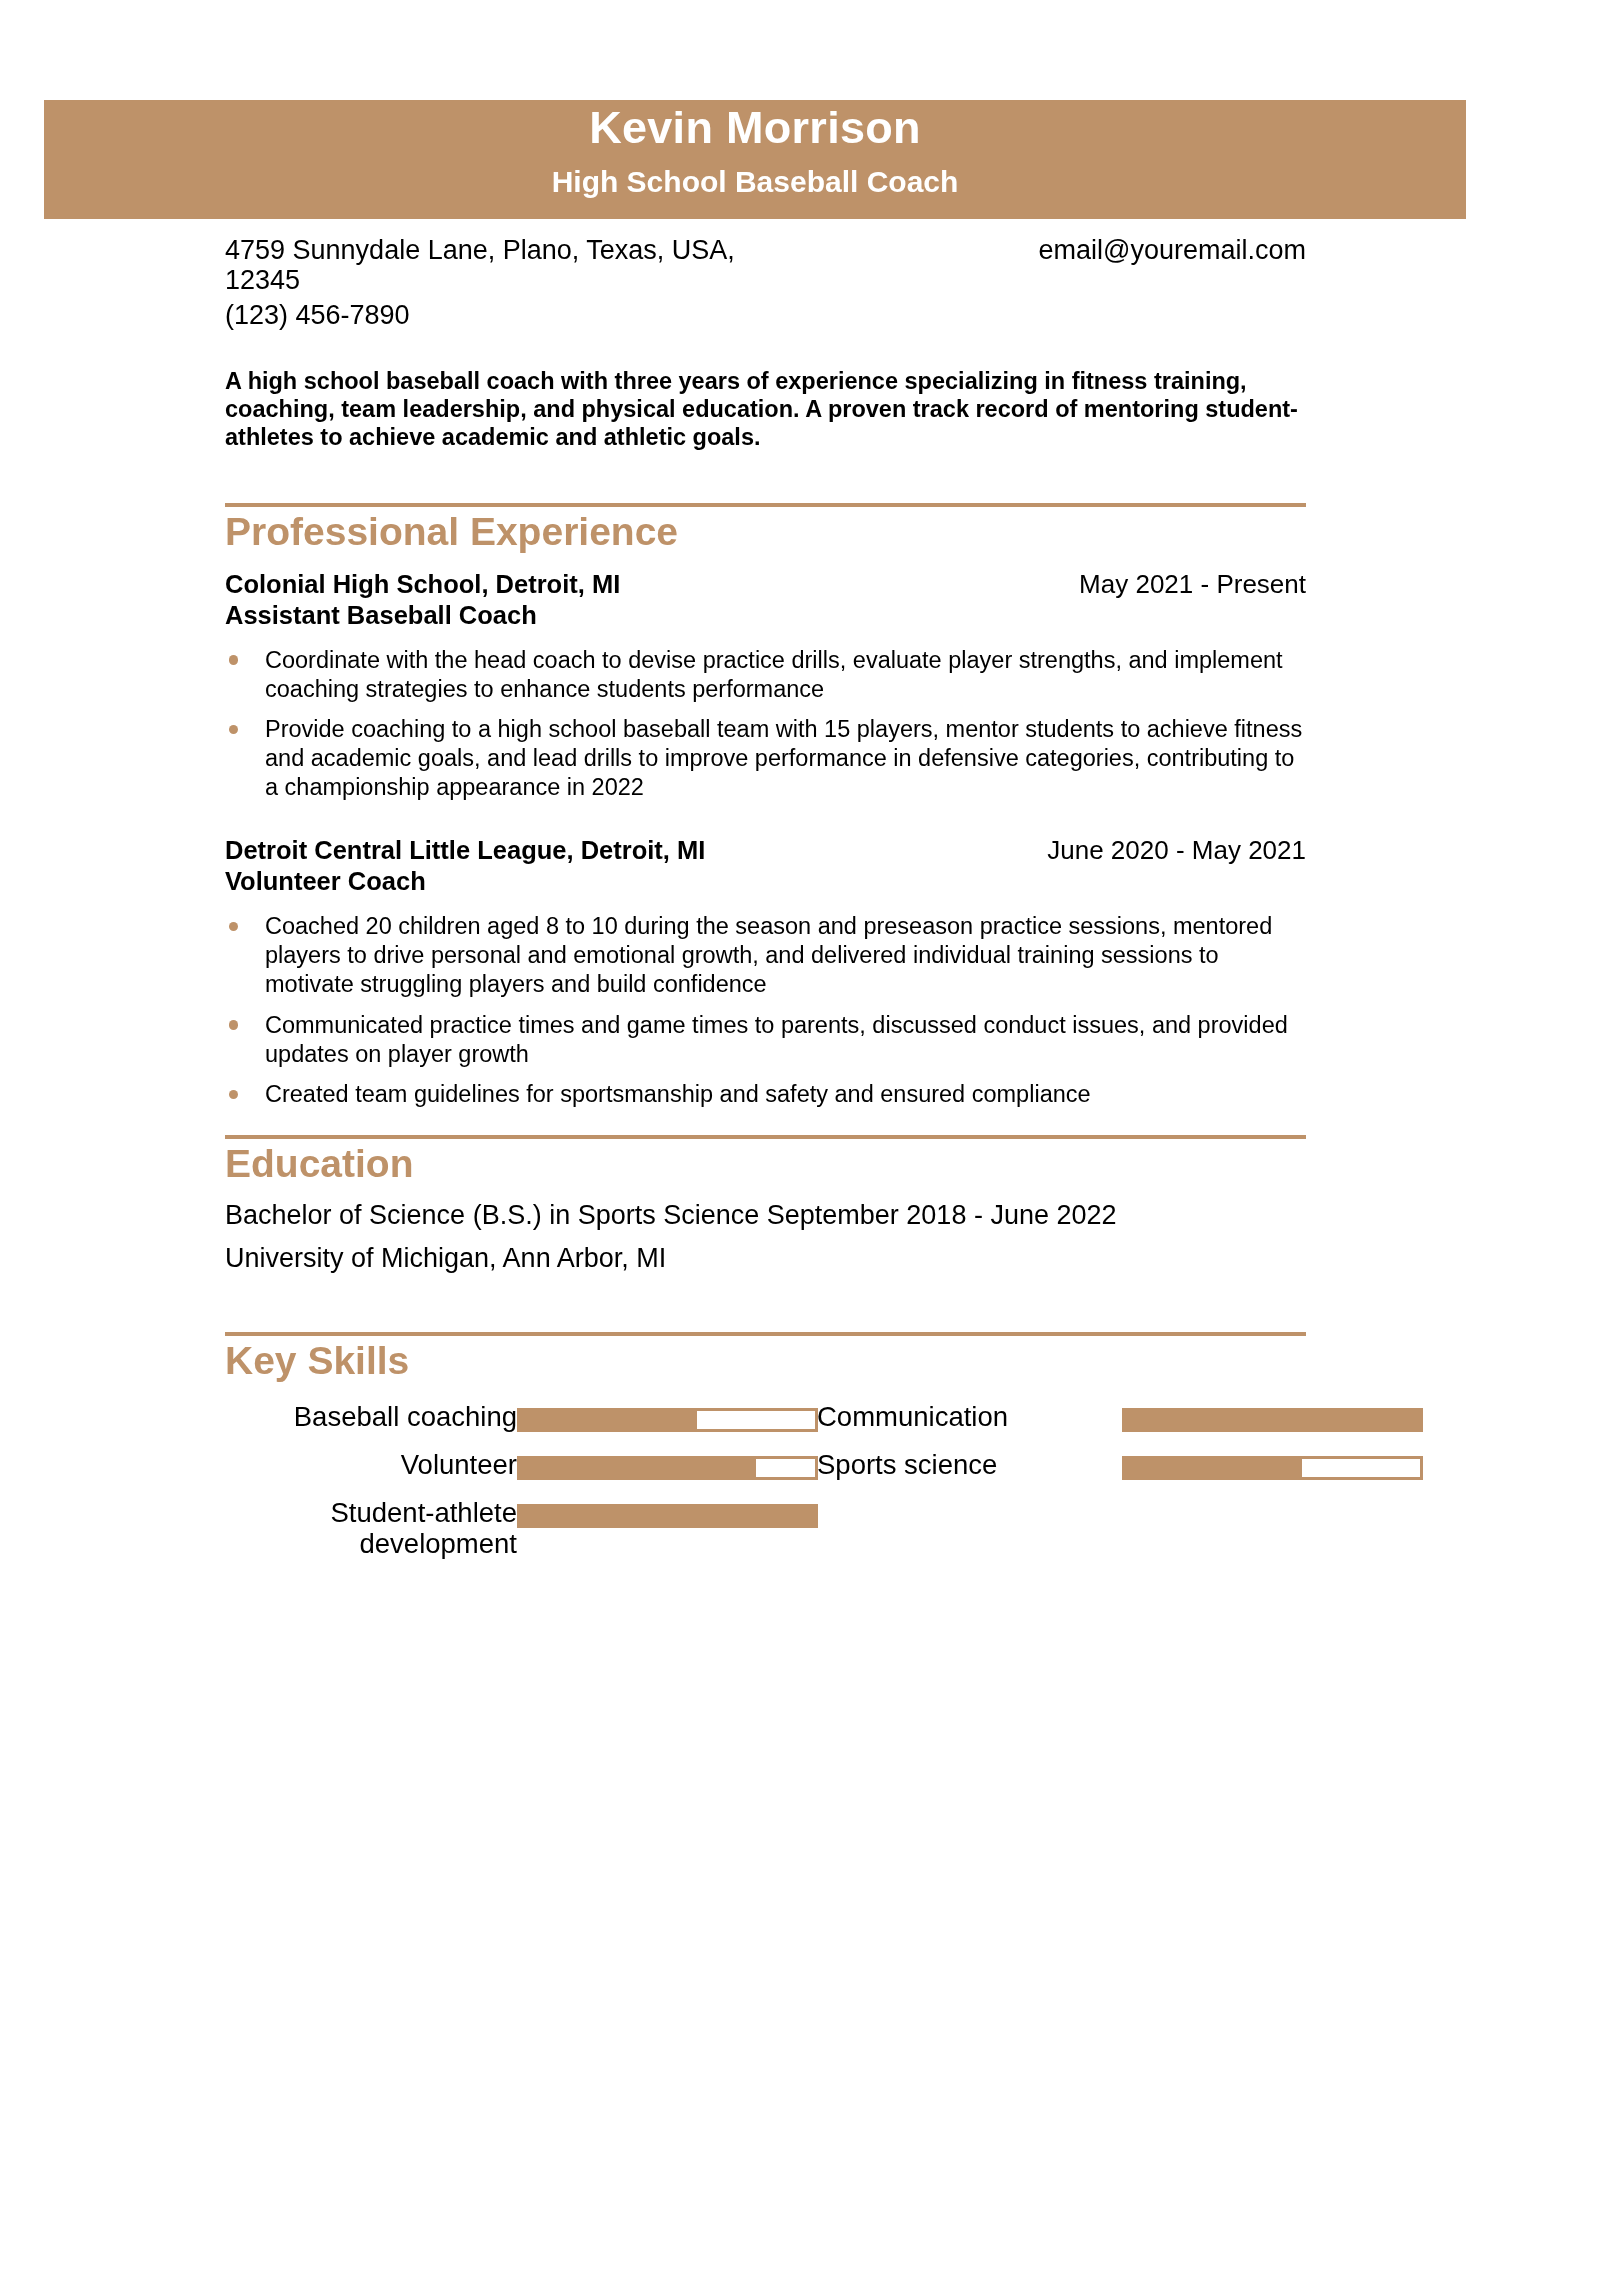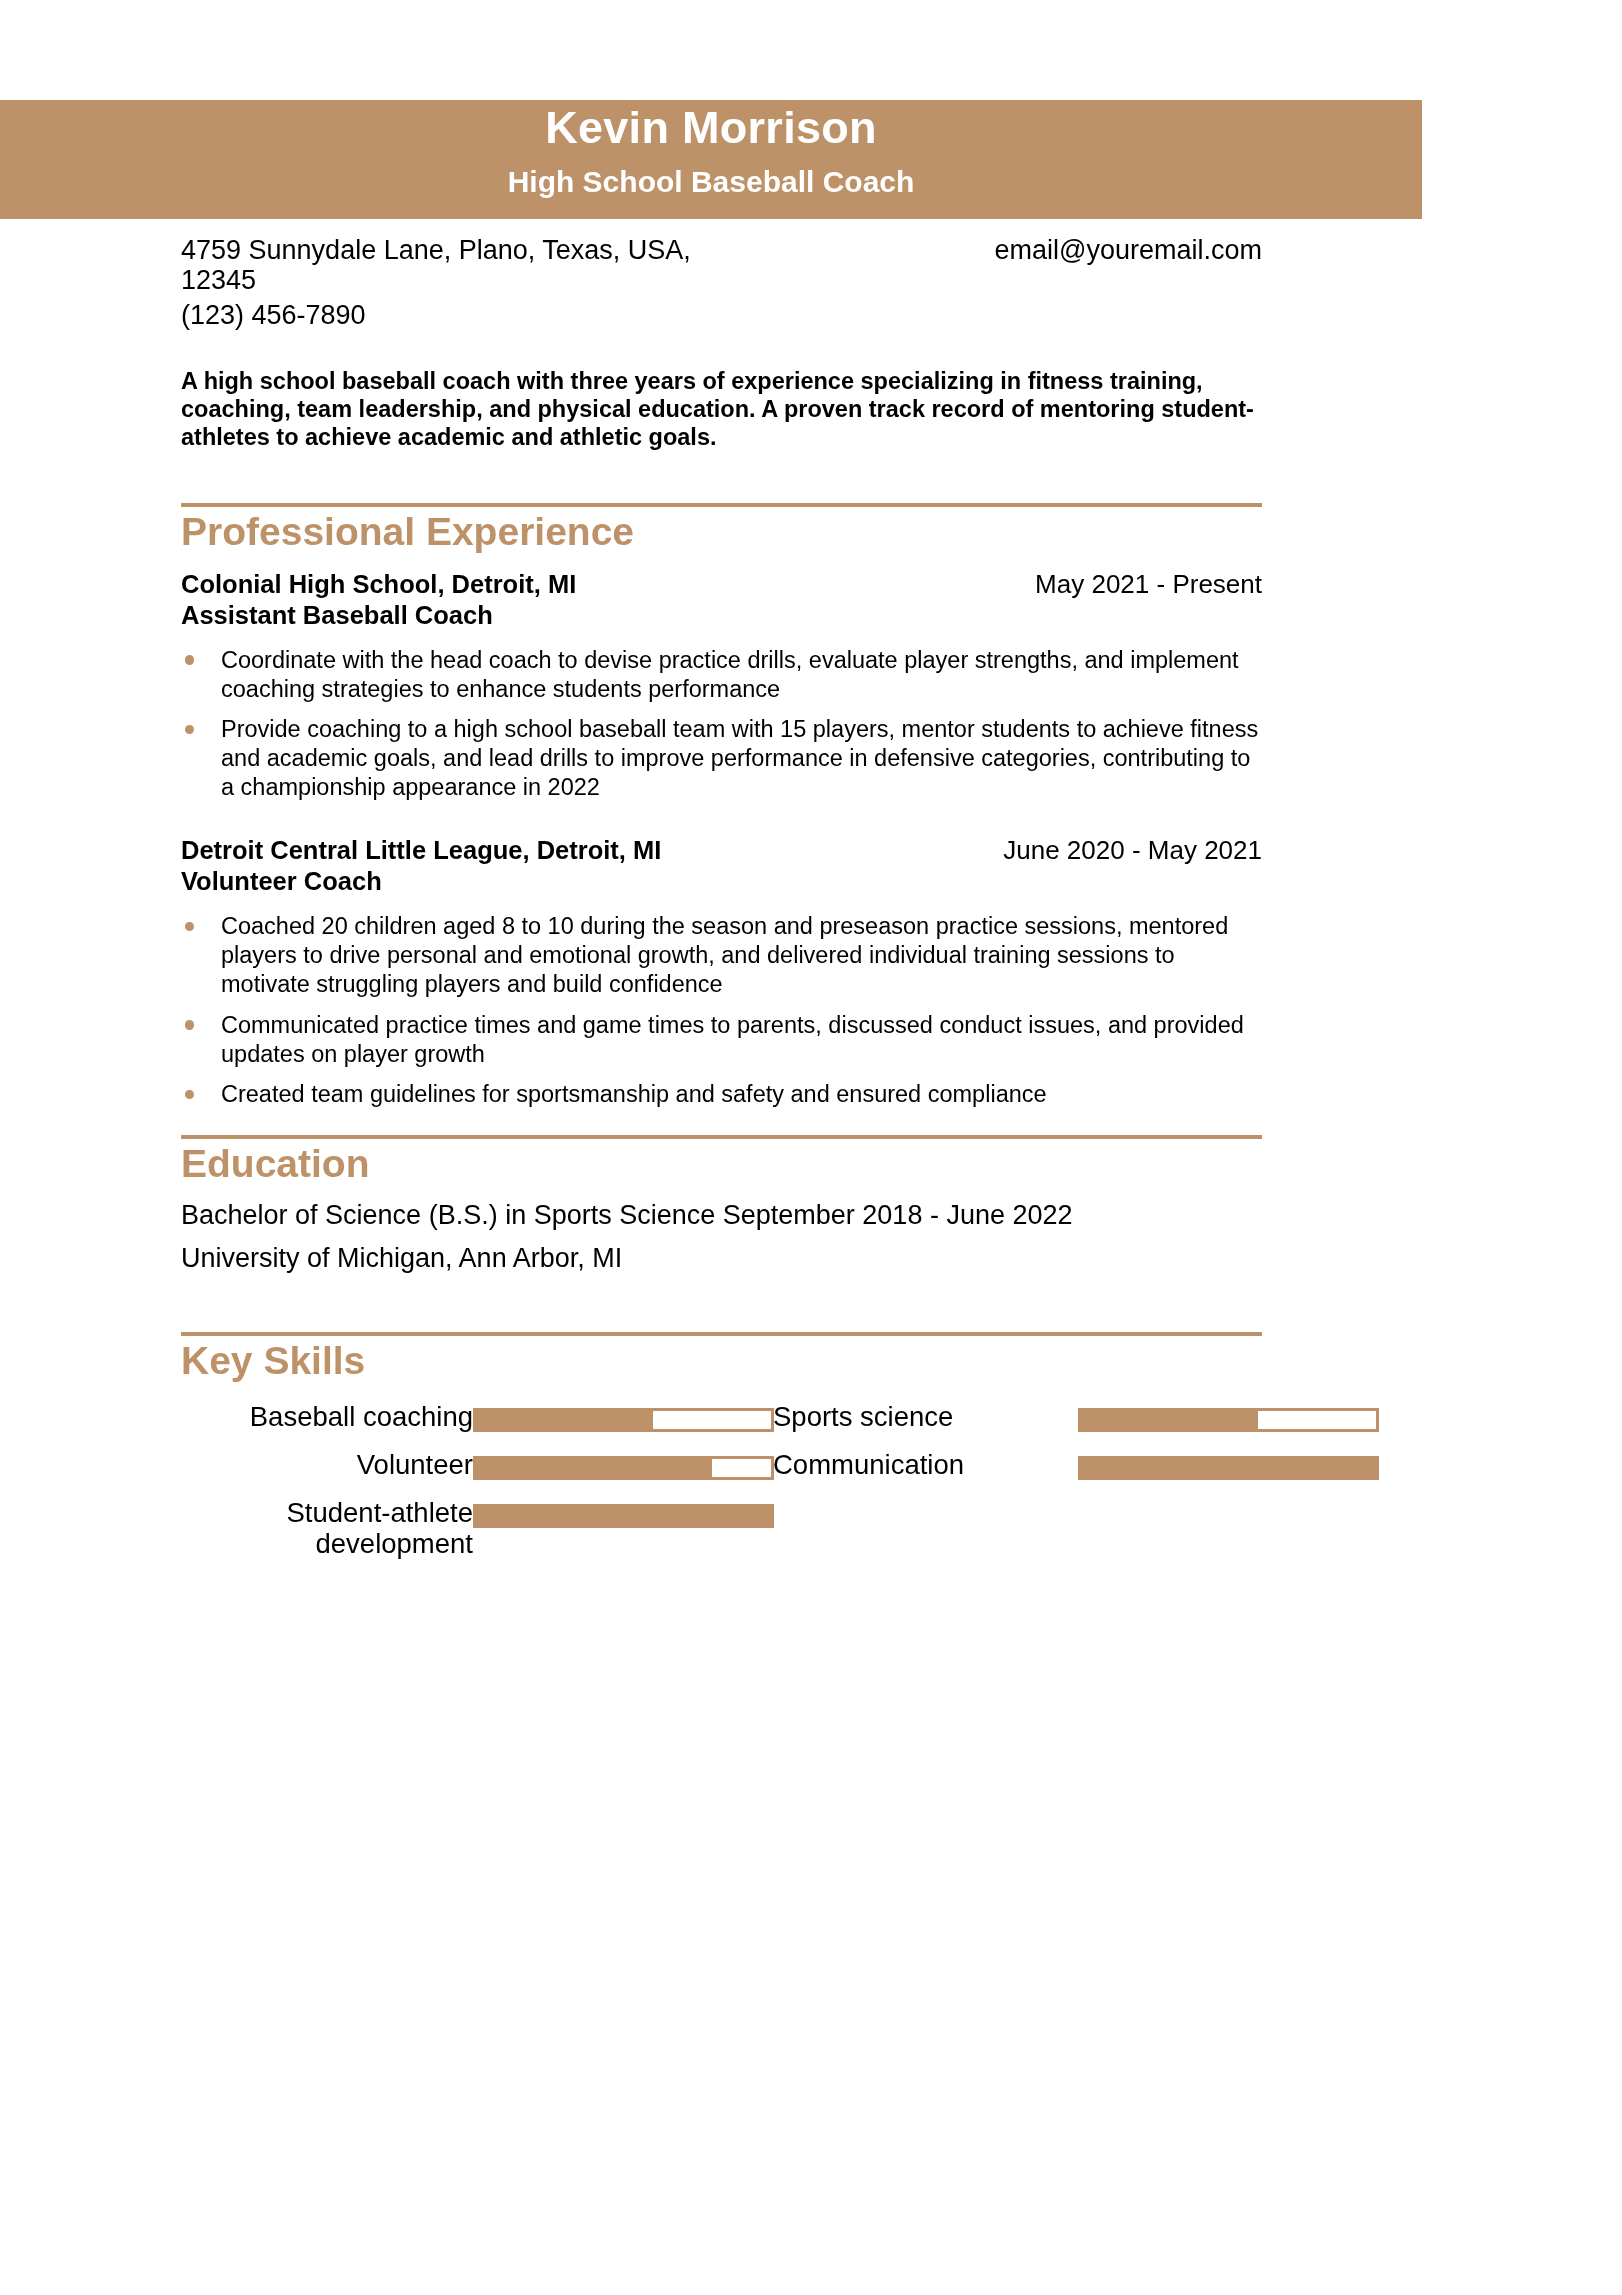--- a/index.html
+++ b/index.html
@@ -4,20 +4,21 @@
 <style>
   html, body { margin: 0; padding: 0; background: #ffffff; }
   .page {
     position: relative;
     width: 1422px;
     height: 2295px;
     background: #ffffff;
     font-family: "Liberation Sans", sans-serif;
     color: #000000;
     overflow: hidden;
+    margin-left: 44px;
   }
   
   .band {
     margin-top: 100px;
     height: 119px;
     background: #be9269;
     text-align: center;
     color: #ffffff;
     box-sizing: border-box;
     padding-top: 5.2px;
@@ -224,29 +225,29 @@
         </div>
         <div class="skill-row">
           <div class="skill-label">Student-athlete development</div>
           <div class="skill-bar">
             <div class="skill-fill" style="width: 100%;"></div>
           </div>
         </div>
       </div>
       <div class="skills-col right">
         <div class="skill-row">
+          <div class="skill-label">Communication</div>
+          <div class="skill-bar">
+            <div class="skill-fill" style="width: 100%;"></div>
+          </div>
+        </div>
+        <div class="skill-row">
           <div class="skill-label">Sports science</div>
           <div class="skill-bar">
             <div class="skill-fill" style="width: 60%;"></div>
-          </div>
-        </div>
-        <div class="skill-row">
-          <div class="skill-label">Communication</div>
-          <div class="skill-bar">
-            <div class="skill-fill" style="width: 100%;"></div>
           </div>
         </div>
       </div>
     </div>
 
   </div>
 </div>
 
 
 </body></html>

